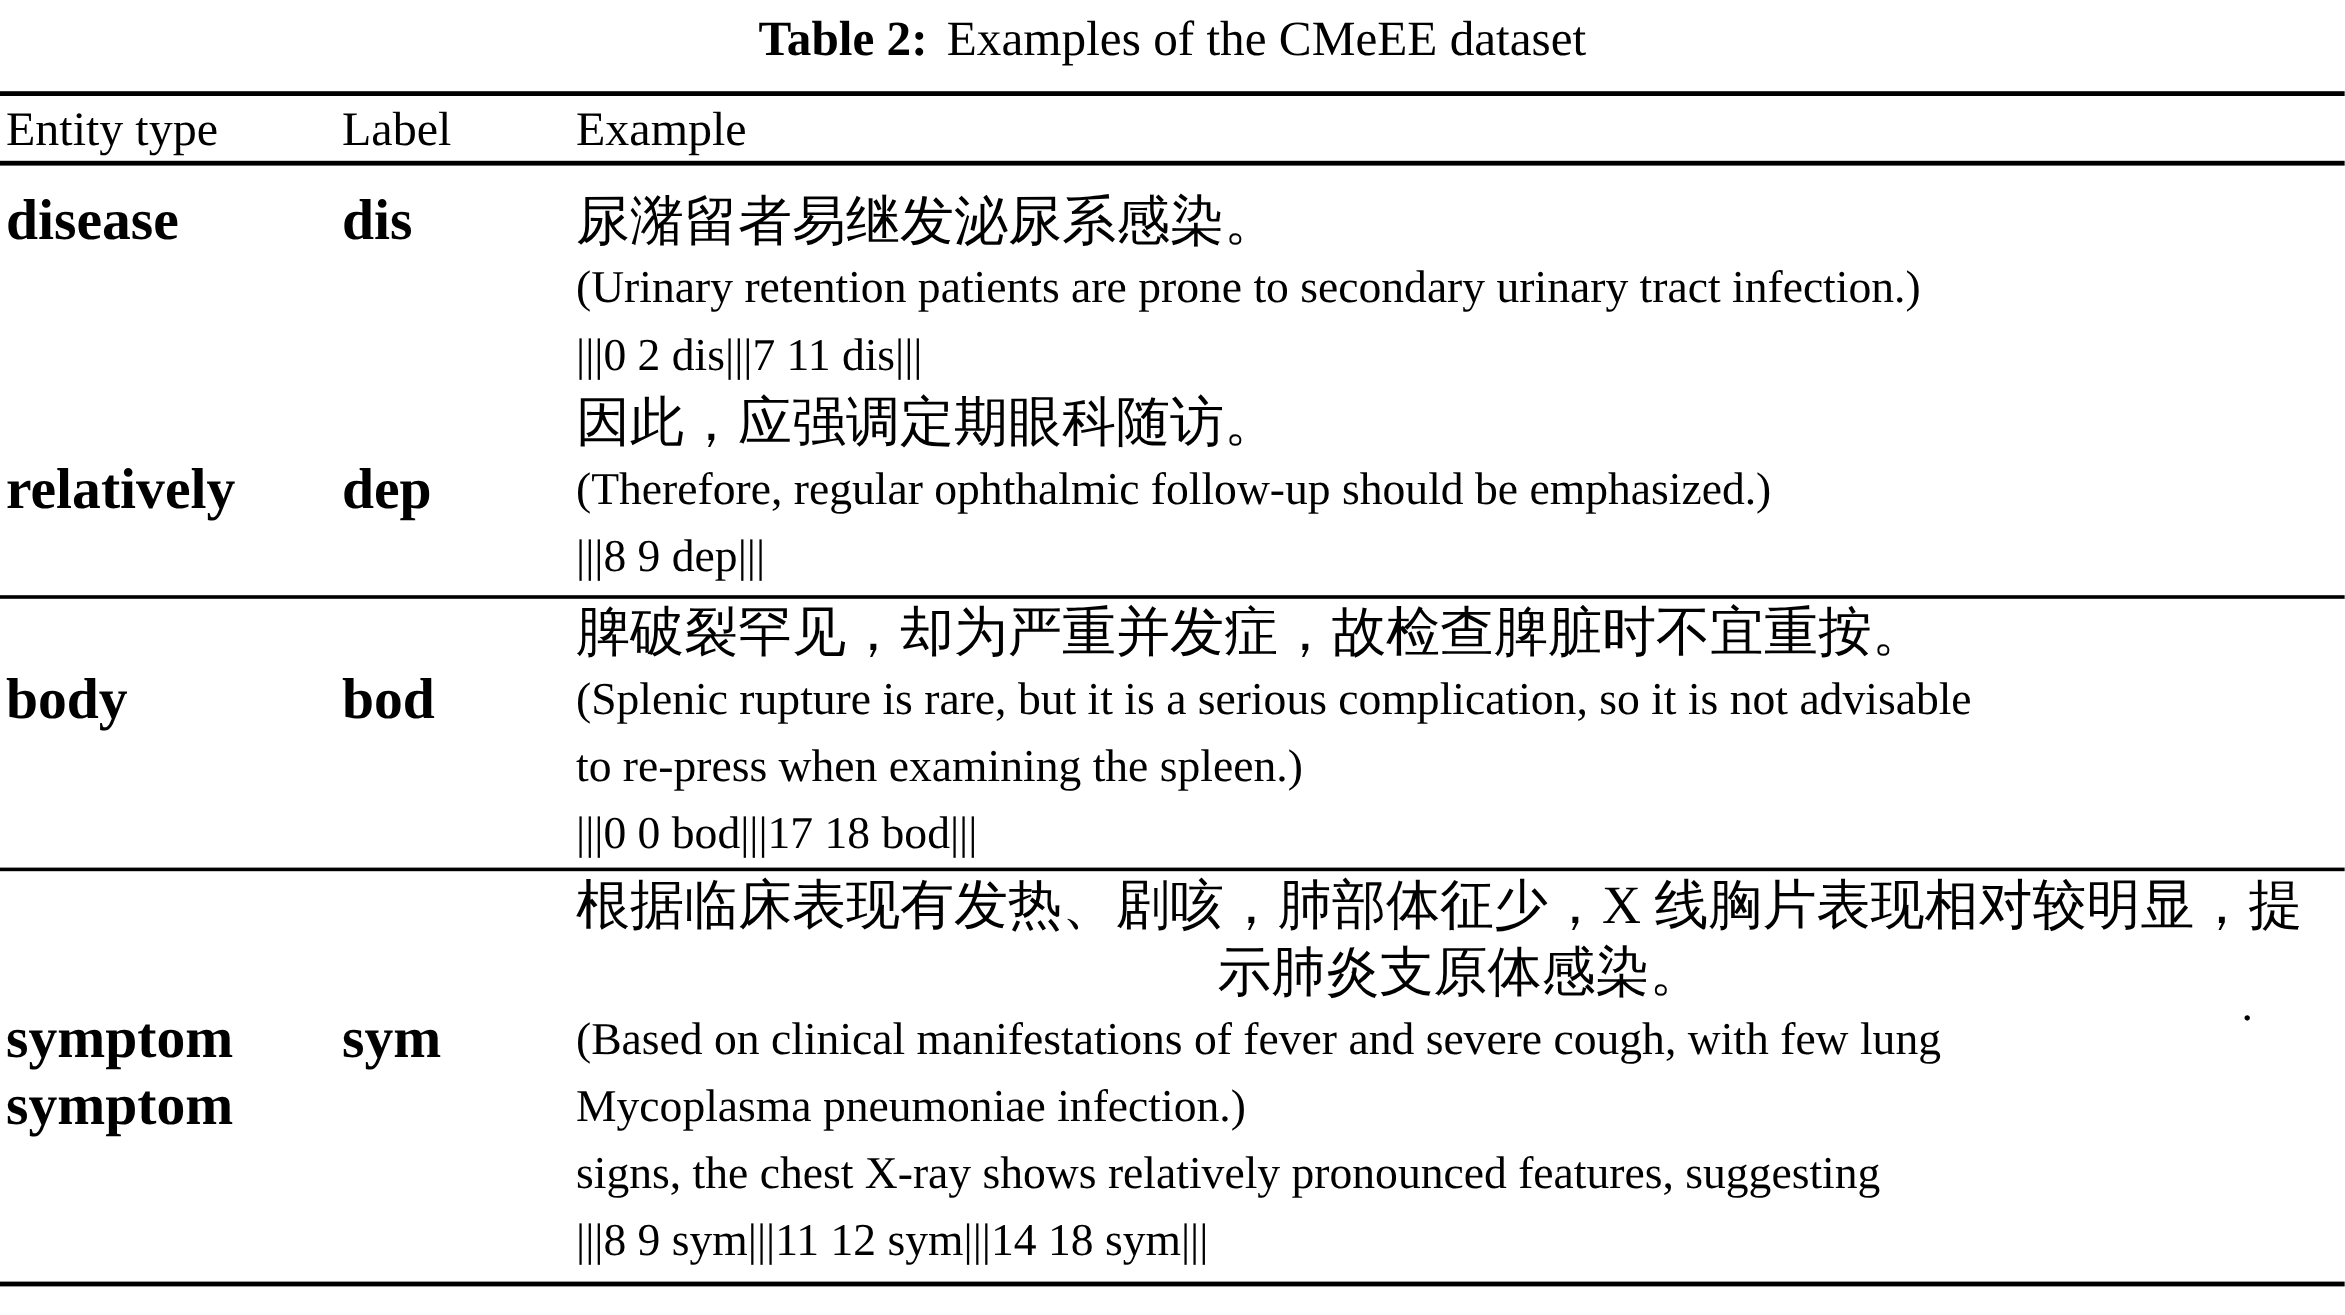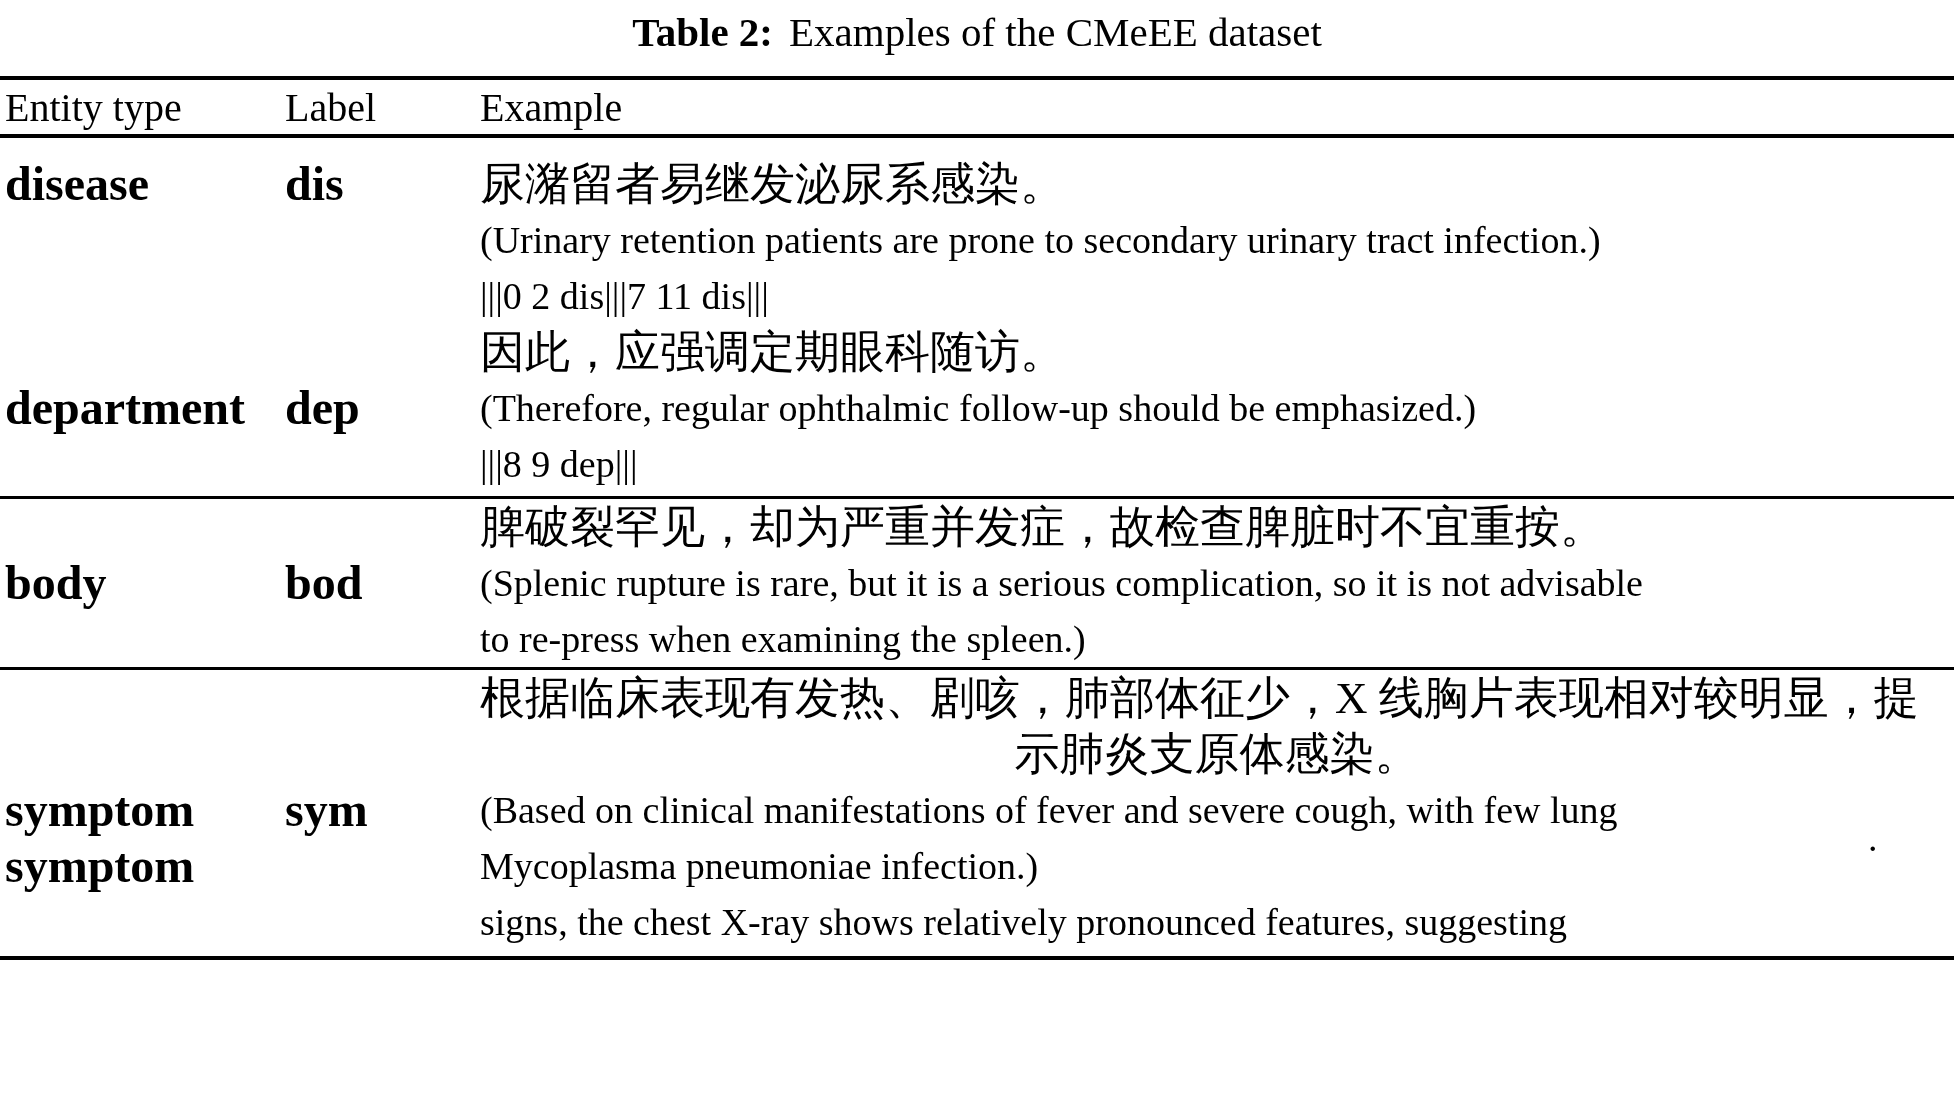--- a/index.html
+++ b/index.html
@@ -94,21 +94,21 @@
       <div class="cell-text">dis</div>
     </div>
     <div class="c3">
       <div class="line zh">尿潴留者易继发泌尿系感染。</div>
       <div class="line en">(Urinary retention patients are prone to secondary urinary tract infection.)</div>
       <div class="line ann">|||0 2 dis|||7 11 dis|||</div>
     </div>
   </div>
   <div class="trow">
     <div class="c1">
-      <div class="cell-text pt1">department</div>
+      <div class="cell-text pt1">relatively</div>
     </div>
     <div class="c2">
       <div class="cell-text pt1">dep</div>
     </div>
     <div class="c3">
       <div class="line zh">因此，应强调定期眼科随访。</div>
       <div class="line en">(Therefore, regular ophthalmic follow-up should be emphasized.)</div>
       <div class="line ann">|||8 9 dep|||</div>
     </div>
   </div>
@@ -121,20 +121,21 @@
     <div class="c1">
       <div class="cell-text pt1">body</div>
     </div>
     <div class="c2">
       <div class="cell-text pt1">bod</div>
     </div>
     <div class="c3">
       <div class="line zh">脾破裂罕见，却为严重并发症，故检查脾脏时不宜重按。</div>
       <div class="line en">(Splenic rupture is rare, but it is a serious complication, so it is not advisable</div>
       <div class="line en">to re-press when examining the spleen.)</div>
+      <div class="line ann">|||0 0 bod|||17 18 bod|||</div>
     </div>
   </div>
 </div>
 
 <div class="rule mid"></div>
 
 <div class="block-c">
   <div class="trow">
     <div class="c1">
       <div class="cell-text pt2">symptom</div>
@@ -142,19 +143,20 @@
     </div>
     <div class="c2">
       <div class="cell-text pt2">sym</div>
     </div>
     <div class="c3">
       <div class="line zh">根据临床表现有发热、剧咳，肺部体征少，X 线胸片表现相对较明显，提</div>
       <div class="line zh center">示肺炎支原体感染。</div>
       <div class="line en">(Based on clinical manifestations of fever and severe cough, with few lung</div>
       <div class="line en">Mycoplasma pneumoniae infection.)</div>
       <div class="line en">signs, the chest X-ray shows relatively pronounced features, suggesting</div>
+      <div class="line ann">|||8 9 sym|||11 12 sym|||14 18 sym|||</div>
     </div>
   </div>
 </div>
 
 <div class="rule"></div>
 
 <div class="stray-mark">.</div>
 
 </body></html>

